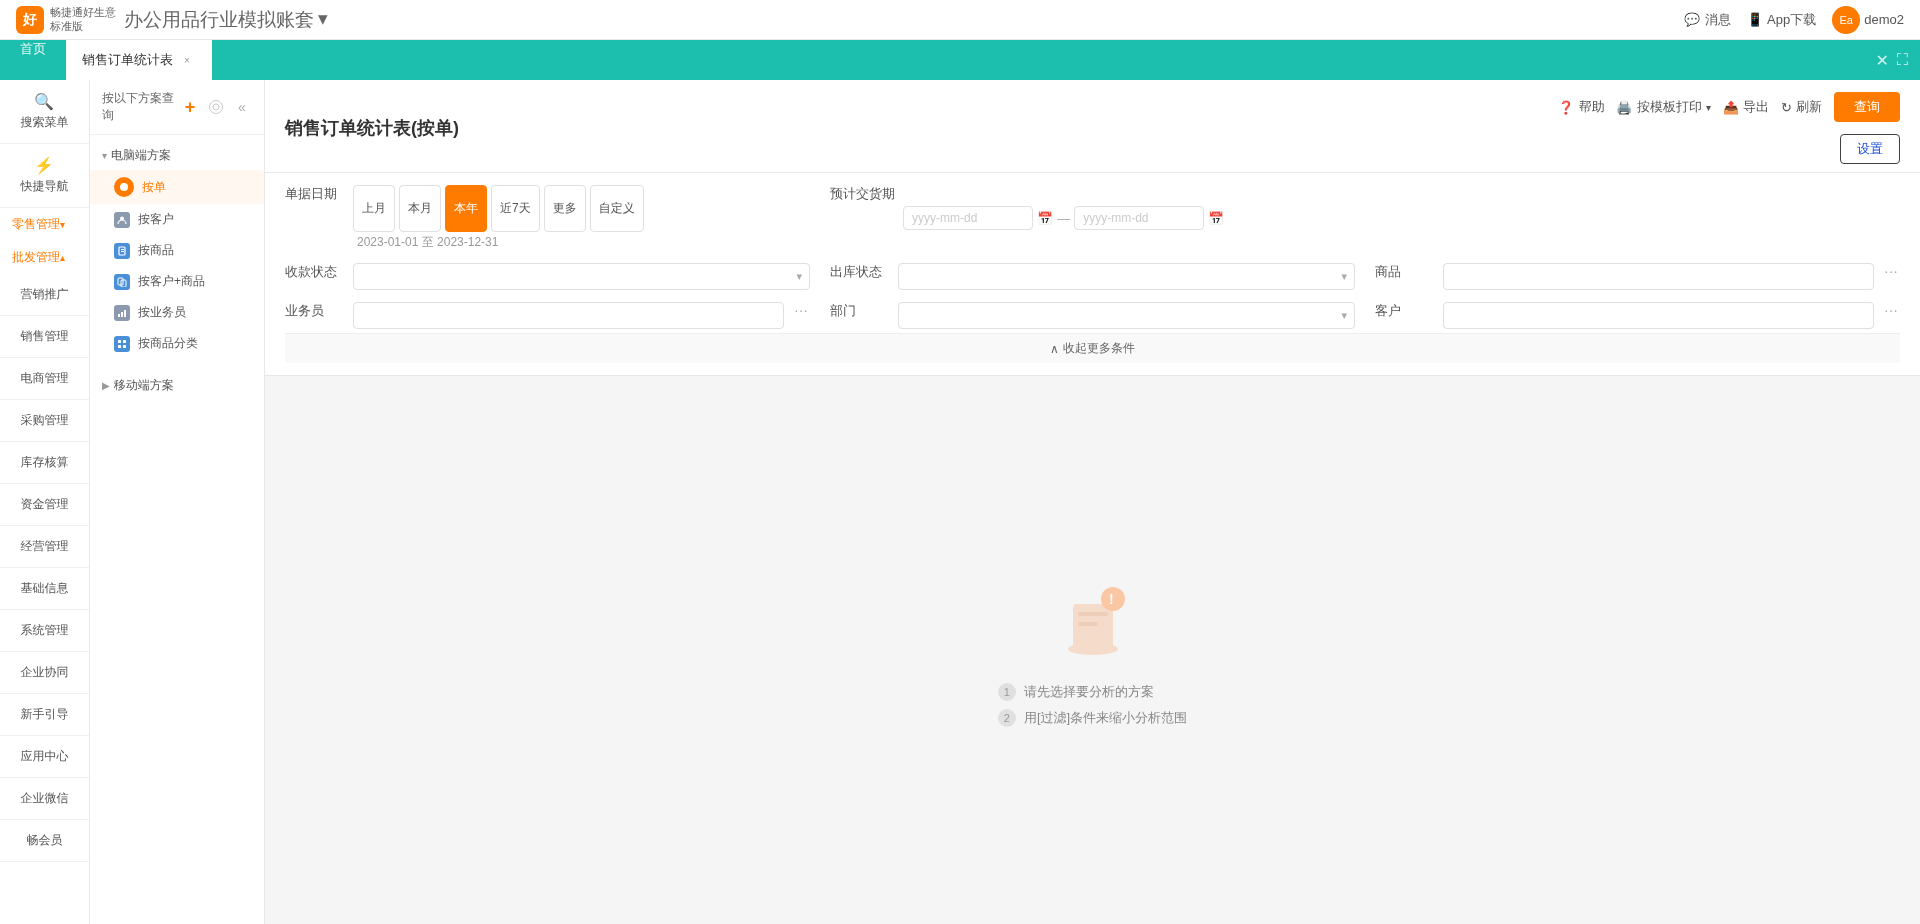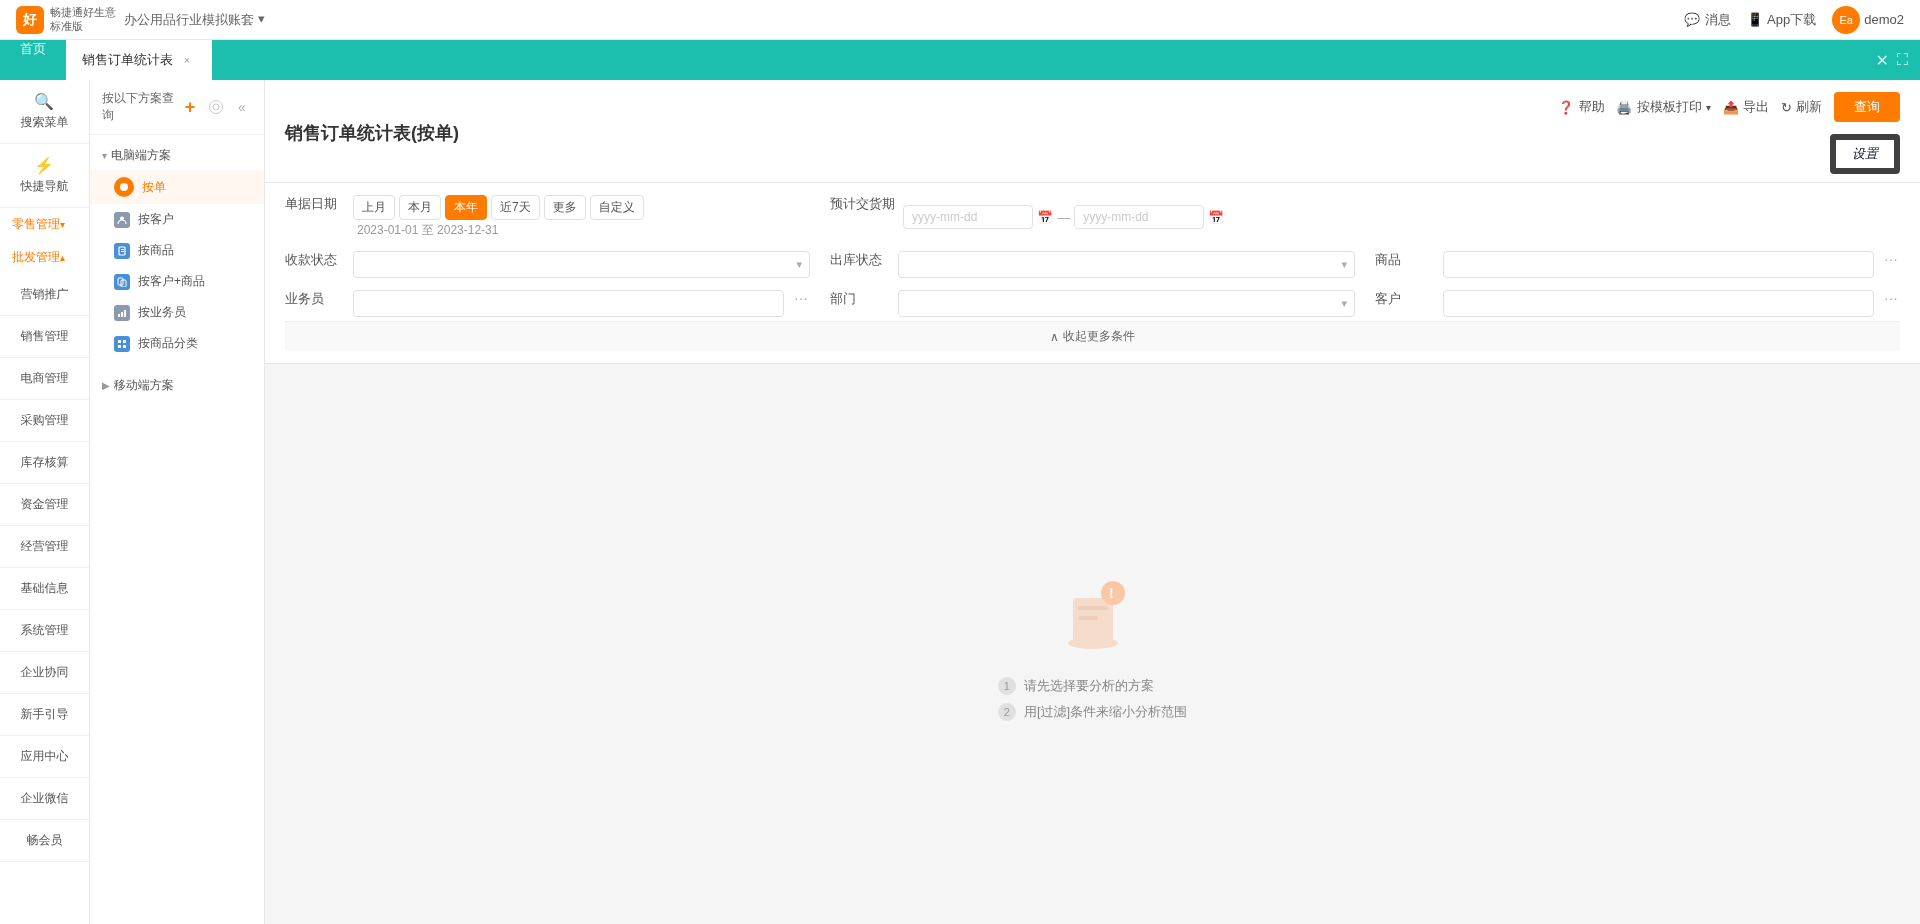--- a/index.html
+++ b/index.html
@@ -4,21 +4,21 @@
   <style>
     * { box-sizing: border-box; margin: 0; padding: 0; }
     body { font-family: 'Microsoft YaHei', Arial, sans-serif; font-size: 13px; background: #f5f5f5; color: #333; display: flex; flex-direction: column; height: 100vh; overflow: hidden; }
 
     
     .top-bar { height: 40px; background: #fff; display: flex; align-items: center; justify-content: space-between; padding: 0 16px; border-bottom: 1px solid #e8e8e8; z-index: 10; }
     .top-bar-left { display: flex; align-items: center; gap: 8px; }
     .logo-area { display: flex; align-items: center; gap: 6px; }
     .logo-icon { width: 28px; height: 28px; background: #ff7b00; border-radius: 6px; display: flex; align-items: center; justify-content: center; color: #fff; font-size: 14px; font-weight: bold; }
     .logo-text { font-size: 11px; color: #666; line-height: 1.2; }
-    .breadcrumb-area { display: flex; align-items: flex-start; gap: 4px; font-size: 13px; color: #666; }
+    .breadcrumb-area { display: flex; align-items: flex-start; gap: 4px; font-size: 19px; color: #666; }
     .top-bar-right { display: flex; align-items: center; gap: 16px; font-size: 13px; color: #555; }
     .top-right-item { display: flex; align-items: center; gap: 4px; cursor: pointer; }
     .avatar { width: 28px; height: 28px; background: #ff7b00; border-radius: 50%; display: flex; align-items: center; justify-content: center; color: #fff; font-size: 11px; }
 
     
     .tab-bar { height: 40px; background: #1cbfad; display: flex; align-items: stretch; padding: 0; }
     .tab-item { display: flex; align-items: center; padding: 0 16px; gap: 6px; cursor: pointer; color: rgba(255,255,255,0.8); font-size: 13px; border-right: 1px solid rgba(255,255,255,0.1); }
     .tab-item.active { background: #fff; color: #333; }
     .tab-item .tab-close { width: 16px; height: 16px; display: flex; align-items: center; justify-content: center; border-radius: 50%; font-size: 10px; color: #999; cursor: pointer; }
     .tab-home { padding: 0 20px; color: rgba(255,255,255,0.9); font-size: 13px; display: flex; }
@@ -51,26 +51,26 @@
     .scheme-item .s-icon-small { width: 16px; height: 16px; background: #ff7b00; border-radius: 3px; display: flex; align-items: center; justify-content: center; color: #fff; font-size: 9px; flex-shrink: 0; }
     .scheme-item .s-icon-small.gray { background: #8b9aaf; }
 
     
     .right-main { flex: 1; display: flex; flex-direction: column; overflow: hidden; background: #f5f5f5; }
     .page-header { background: #fff; padding: 12px 20px 8px; display: flex; align-items: center; justify-content: space-between; border-bottom: 1px solid #e8e8e8; }
     .page-title { font-size: 18px; font-weight: bold; color: #333; }
     .page-actions { display: flex; align-items: center; gap: 12px; }
     .page-action-btn { display: flex; align-items: center; gap: 4px; color: #555; font-size: 13px; cursor: pointer; }
     .btn-primary { background: #ff7b00; color: #fff; border: none; border-radius: 4px; padding: 6px 20px; font-size: 13px; cursor: pointer; }
-    .btn-settings { background: #fff; color: #0f172a; border: 6px solid #404040; border-radius: 4px; padding: 5px 16px; font-size: 13px; cursor: pointer; margin-top: 4px; font-style: italic; }
+    .btn-settings { background: #fff; color: #1d4ed8; border: 1px solid #404040; border-radius: 4px; padding: 5px 16px; font-size: 13px; cursor: pointer; margin-top: 4px; }
 
     
     .filter-area { background: #fff; padding: 12px 20px; border-bottom: 1px solid #e8e8e8; }
     .filter-date-btns { display: flex; gap: 4px; align-items: center; }
-    .date-btn { padding: 3px 8px; border-radius: 4px; border: 1px solid #e0e0e0; background: #fff; font-size: 12px; color: #555; cursor: pointer; }
+    .date-btn { padding: 14px 8px; border-radius: 4px; border: 1px solid #e0e0e0; background: #fff; font-size: 12px; color: #555; cursor: pointer; }
     .date-btn.active { background: #ff7b00; color: #fff; border-color: #ff7b00; }
     .date-range-text { font-size: 12px; color: #999; margin-left: 4px; }
     .filter-input { border: 1px solid #e0e0e0; border-radius: 4px; padding: 4px 10px; font-size: 13px; color: #333; width: 160px; background: #fff; }
     .filter-input::placeholder { color: #ccc; }
     .select-wrapper { position: relative; display: inline-flex; align-items: center; }
     .select-wrapper::after { content: '▾'; position: absolute; right: 8px; color: #aaa; pointer-events: none; font-size: 11px; }
     .date-input { border: 1px solid #e0e0e0; border-radius: 4px; padding: 4px 8px; font-size: 12px; color: #333; width: 130px; background: #fff; }
     .date-input::placeholder { color: #ccc; }
     .date-sep { color: #aaa; }
     .filter-dots { color: #aaa; cursor: pointer; font-size: 14px; padding: 0 2px; }

